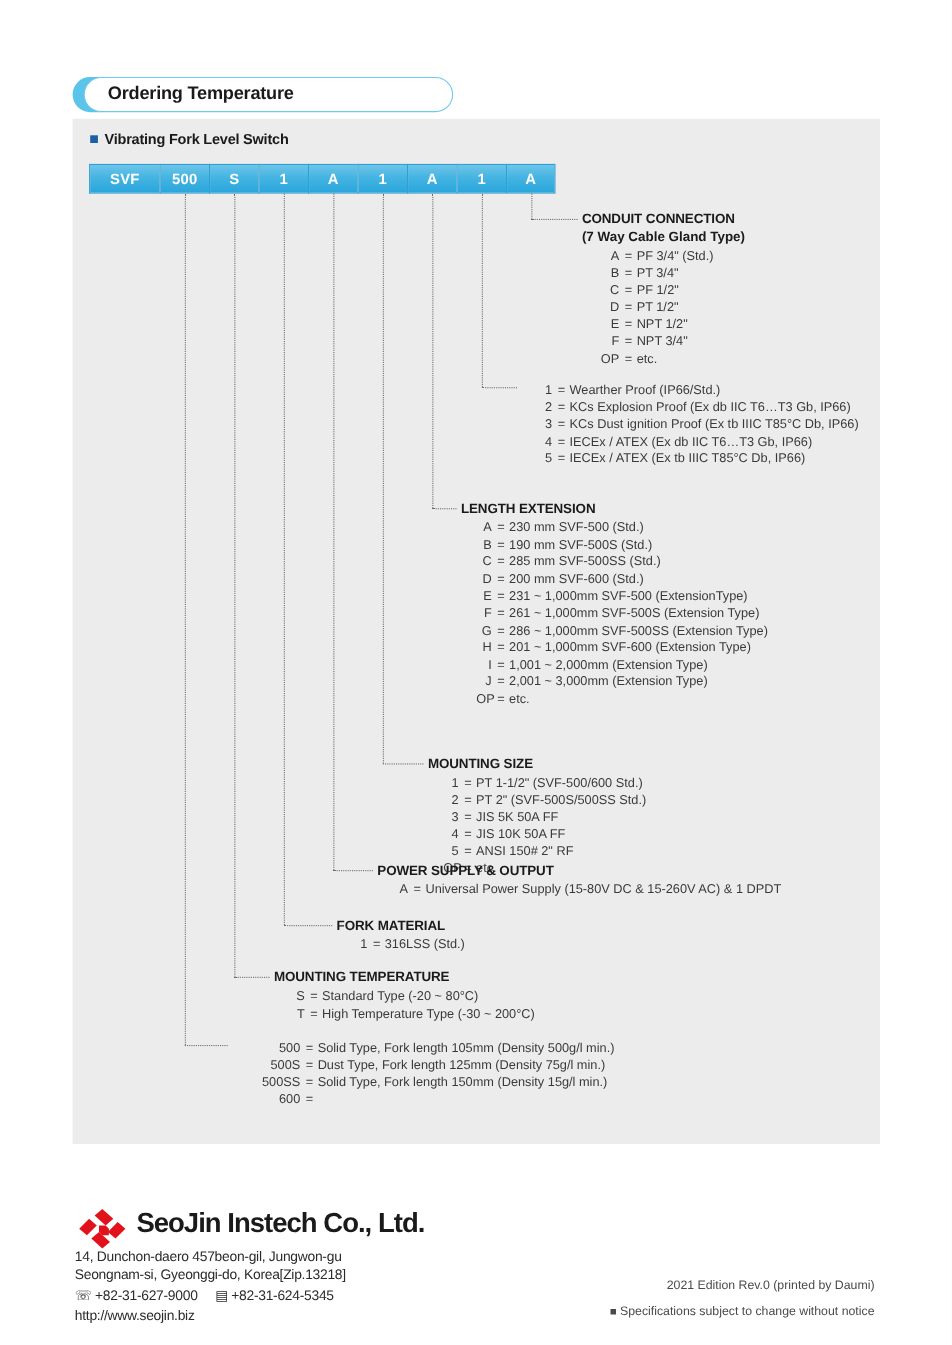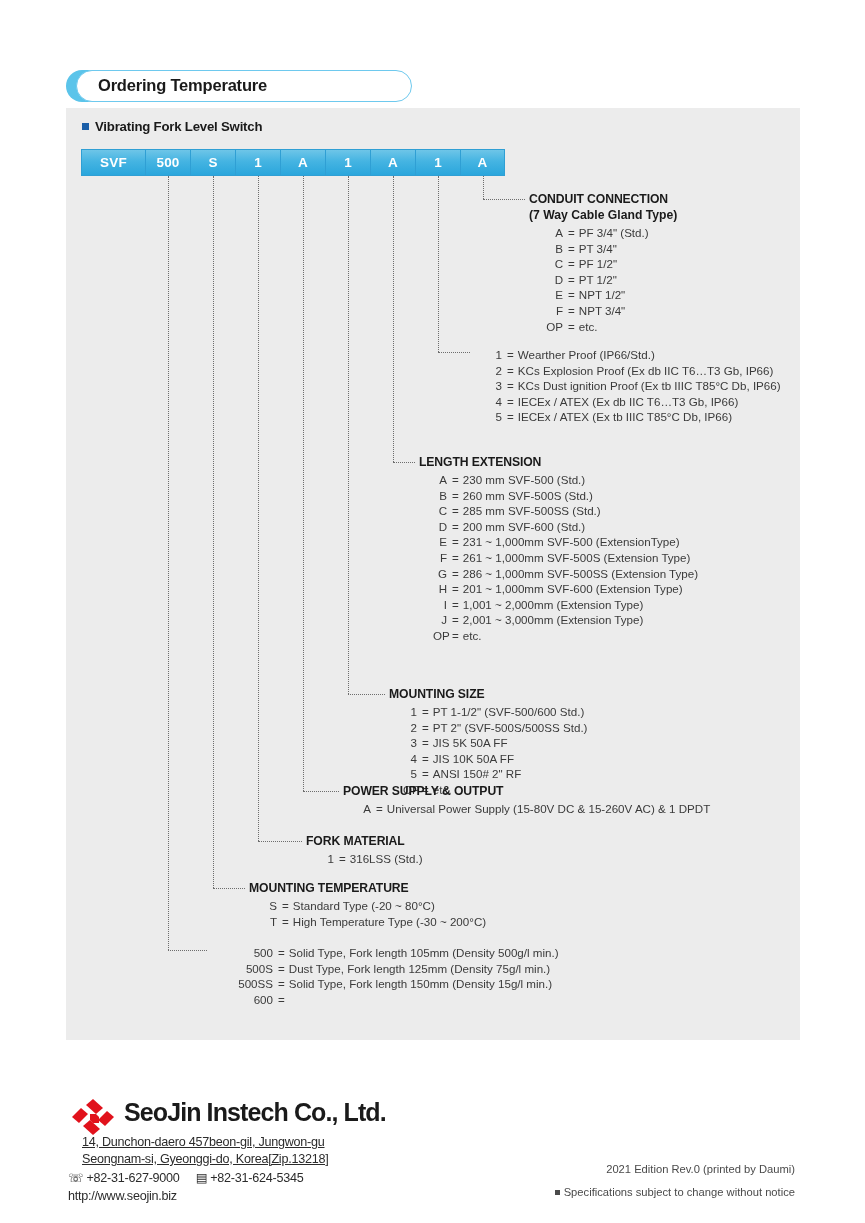--- a/index.html
+++ b/index.html
@@ -161,26 +161,25 @@
     left: 124px;
     top: 1098px;
     font-size: 25px;
     font-weight: bold;
     letter-spacing: -0.9px;
     color: #1a1a1a;
     white-space: nowrap;
   }
   .addr {
     position: absolute;
-    left: 82px;
+    left: 68px;
     font-size: 12.6px;
     color: #2b2b2b;
     letter-spacing: -0.25px;
     white-space: nowrap;
-    text-decoration: underline;
   }
   .addr1 { top: 1135px; }
   .addr2 { top: 1152px; }
   .contact {
     position: absolute;
     left: 68px;
     top: 1170px;
     font-size: 12.6px;
     color: #2b2b2b;
     letter-spacing: -0.25px;
@@ -367,21 +366,21 @@
       <div class="block-title">LENGTH EXTENSION</div>
       <div style="margin-top: 2px; margin-left: 14px;">
         <div class="opt-row">
           <span class="opt-key" style="width: 14px;">A</span>
           <span class="opt-eq">=</span>
           <span class="opt-val">230 mm SVF-500 (Std.)</span>
         </div>
         <div class="opt-row">
           <span class="opt-key" style="width: 14px;">B</span>
           <span class="opt-eq">=</span>
-          <span class="opt-val">260 mm SVF-500S (Std.)</span>
+          <span class="opt-val">190 mm SVF-500S (Std.)</span>
         </div>
         <div class="opt-row">
           <span class="opt-key" style="width: 14px;">C</span>
           <span class="opt-eq">=</span>
           <span class="opt-val">285 mm SVF-500SS (Std.)</span>
         </div>
         <div class="opt-row">
           <span class="opt-key" style="width: 14px;">D</span>
           <span class="opt-eq">=</span>
           <span class="opt-val">200 mm SVF-600 (Std.)</span>

